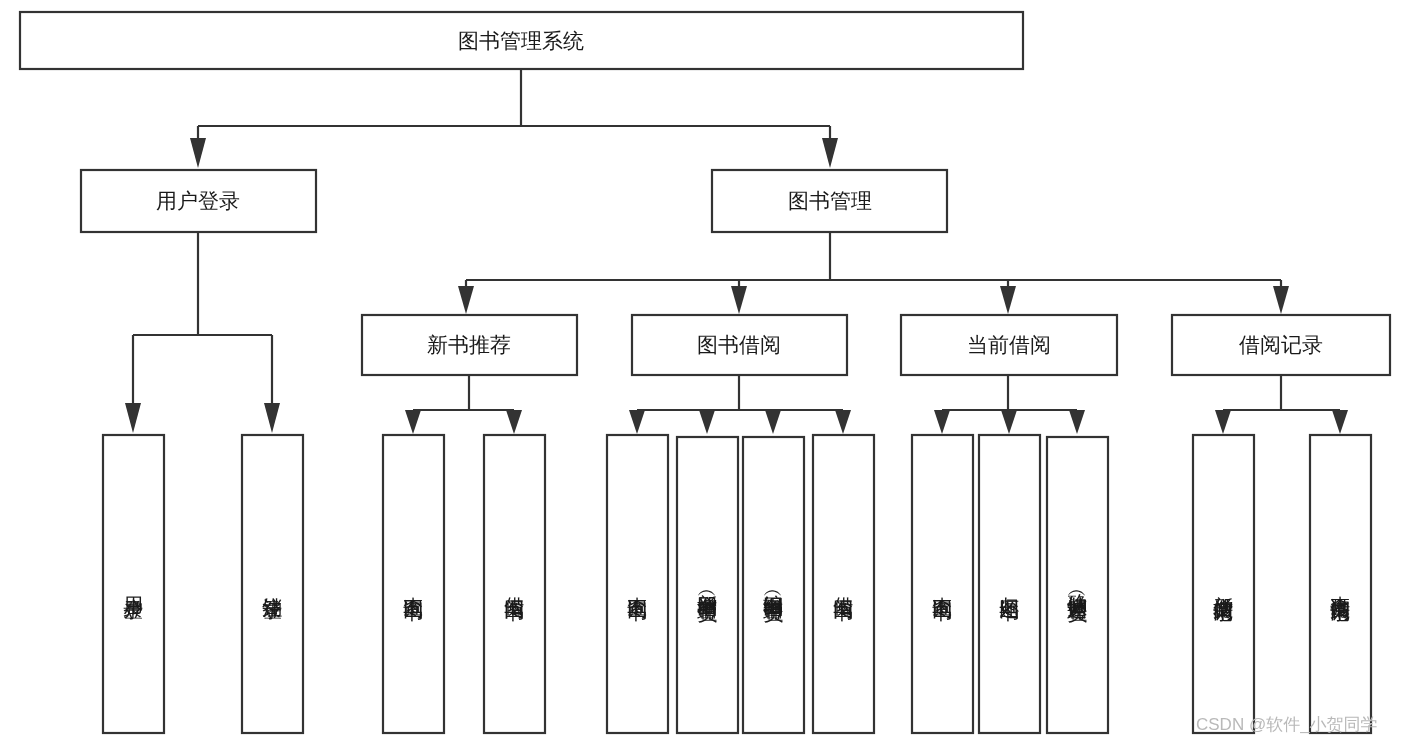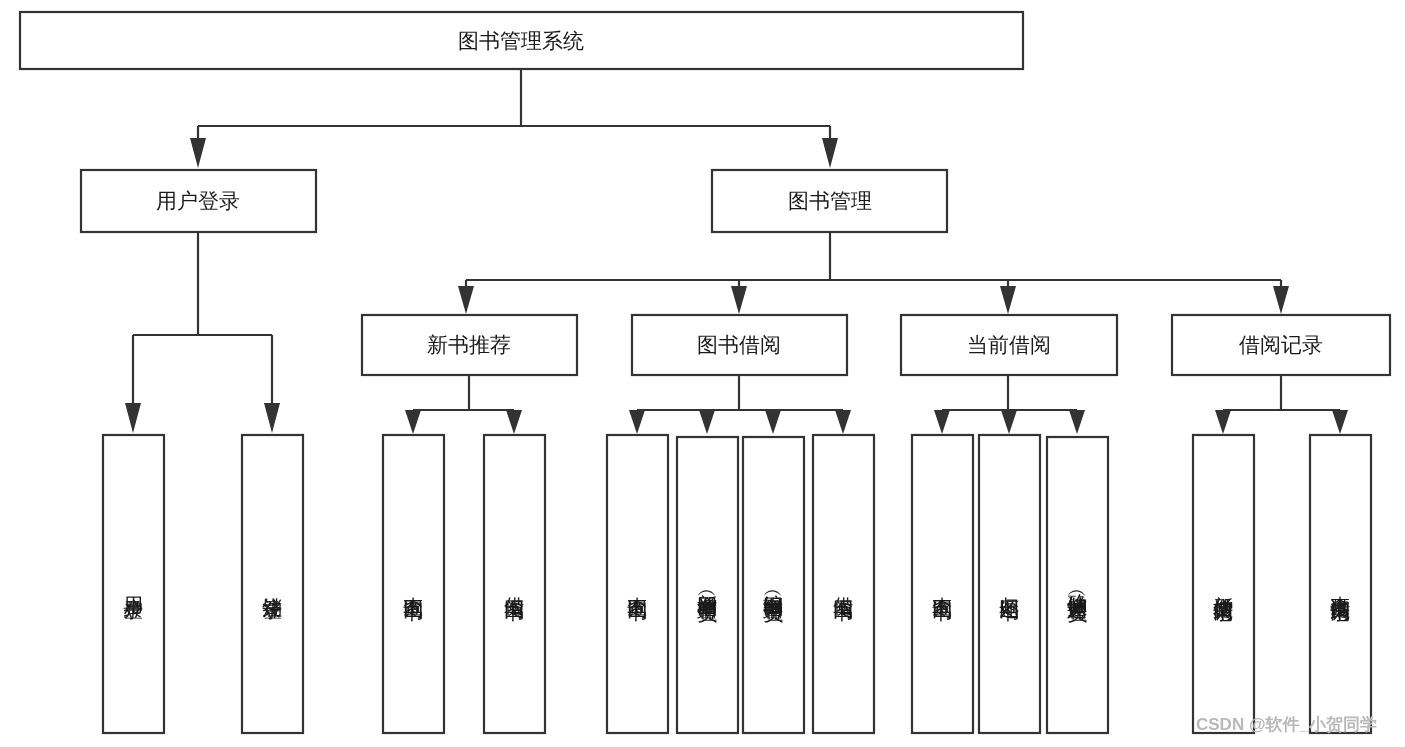--- a/index.html
+++ b/index.html
@@ -202,15 +202,15 @@
   <div class="leaf-text-wrap" style="left:743px; top:437px; width:61px; height:296px;">编辑图书（管理员）</div>
   <div class="leaf-text-wrap" style="left:813px; top:435px; width:61px; height:298px;">借阅图书</div>
 
   <div class="leaf-text-wrap" style="left:912px; top:435px; width:61px; height:298px;">查询图书</div>
   <div class="leaf-text-wrap" style="left:979px; top:435px; width:61px; height:298px;">归还图书</div>
   <div class="leaf-text-wrap" style="left:1047px; top:437px; width:61px; height:296px;">确认归还（管理员）</div>
 
   <div class="leaf-text-wrap" style="left:1193px; top:435px; width:61px; height:298px;">新增借阅记录</div>
   <div class="leaf-text-wrap" style="left:1310px; top:435px; width:61px; height:298px;">查询借阅记录</div>
 
-  <div class="watermark" style="left:1196px; top:713px;font-weight:bold;">CSDN @软件_小贺同学</div>
+  <div class="watermark" style="left:1196px; top:713px;">CSDN @软件_小贺同学</div>
 
 </div>
 
 </body></html>

